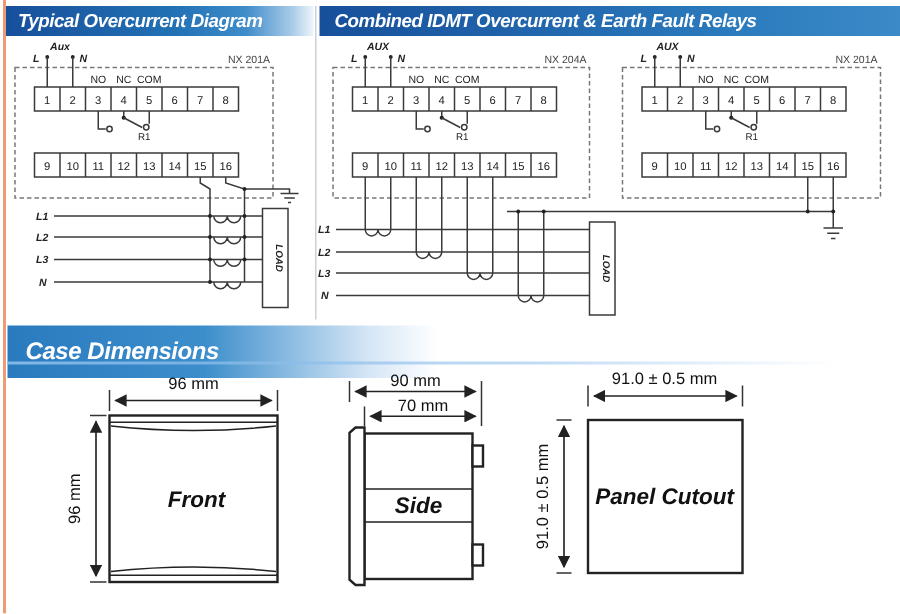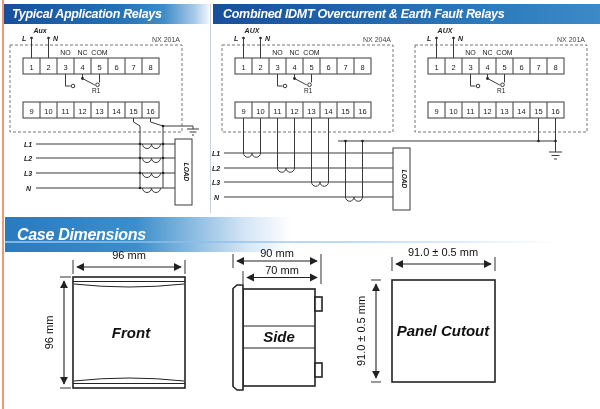--- a/index.html
+++ b/index.html
@@ -40,21 +40,21 @@
   .dthin{stroke:#333;stroke-width:1;fill:none;}
   .shape{stroke:#222;stroke-width:1.6;fill:#fff;}
   .shapethin{stroke:#222;stroke-width:1;fill:none;}
 </style>
 </head>
 <body>
 
 <div class="abs edge-line"></div>
 
 <div class="abs banner banner-left">
-  <span>Typical Application Relays</span>
+  <span>Typical Overcurrent Diagram</span>
 </div>
 <div class="abs banner banner-right">
   <span>Combined IDMT Overcurrent &amp; Earth Fault Relays</span>
 </div>
 <div class="abs divider-v"></div>
 
 <svg style="top:25px" width="600" height="189" viewBox="0 0 600 189">
 
   <g>
     <rect class="dash" x="10" y="20" width="172" height="87"></rect>

